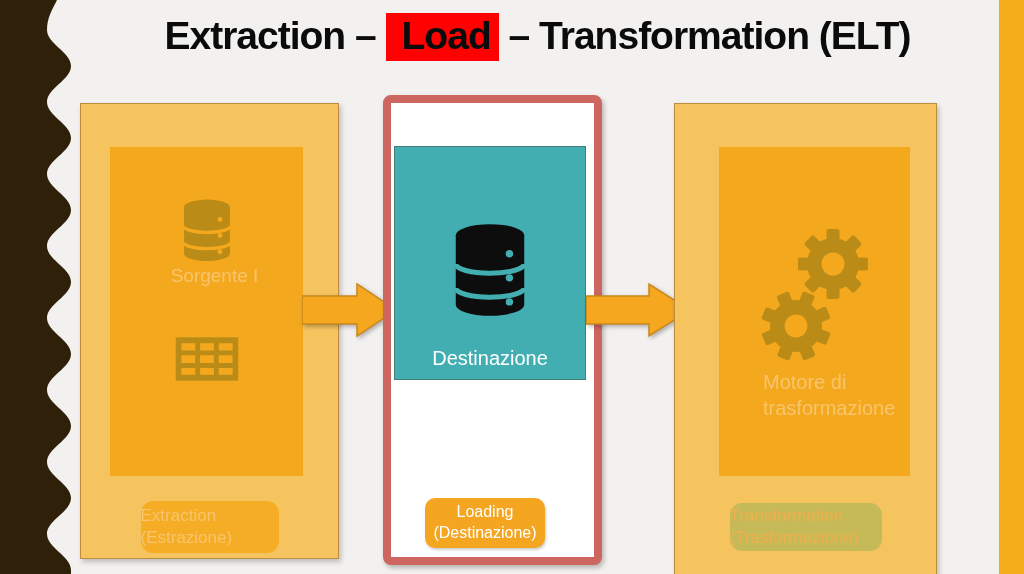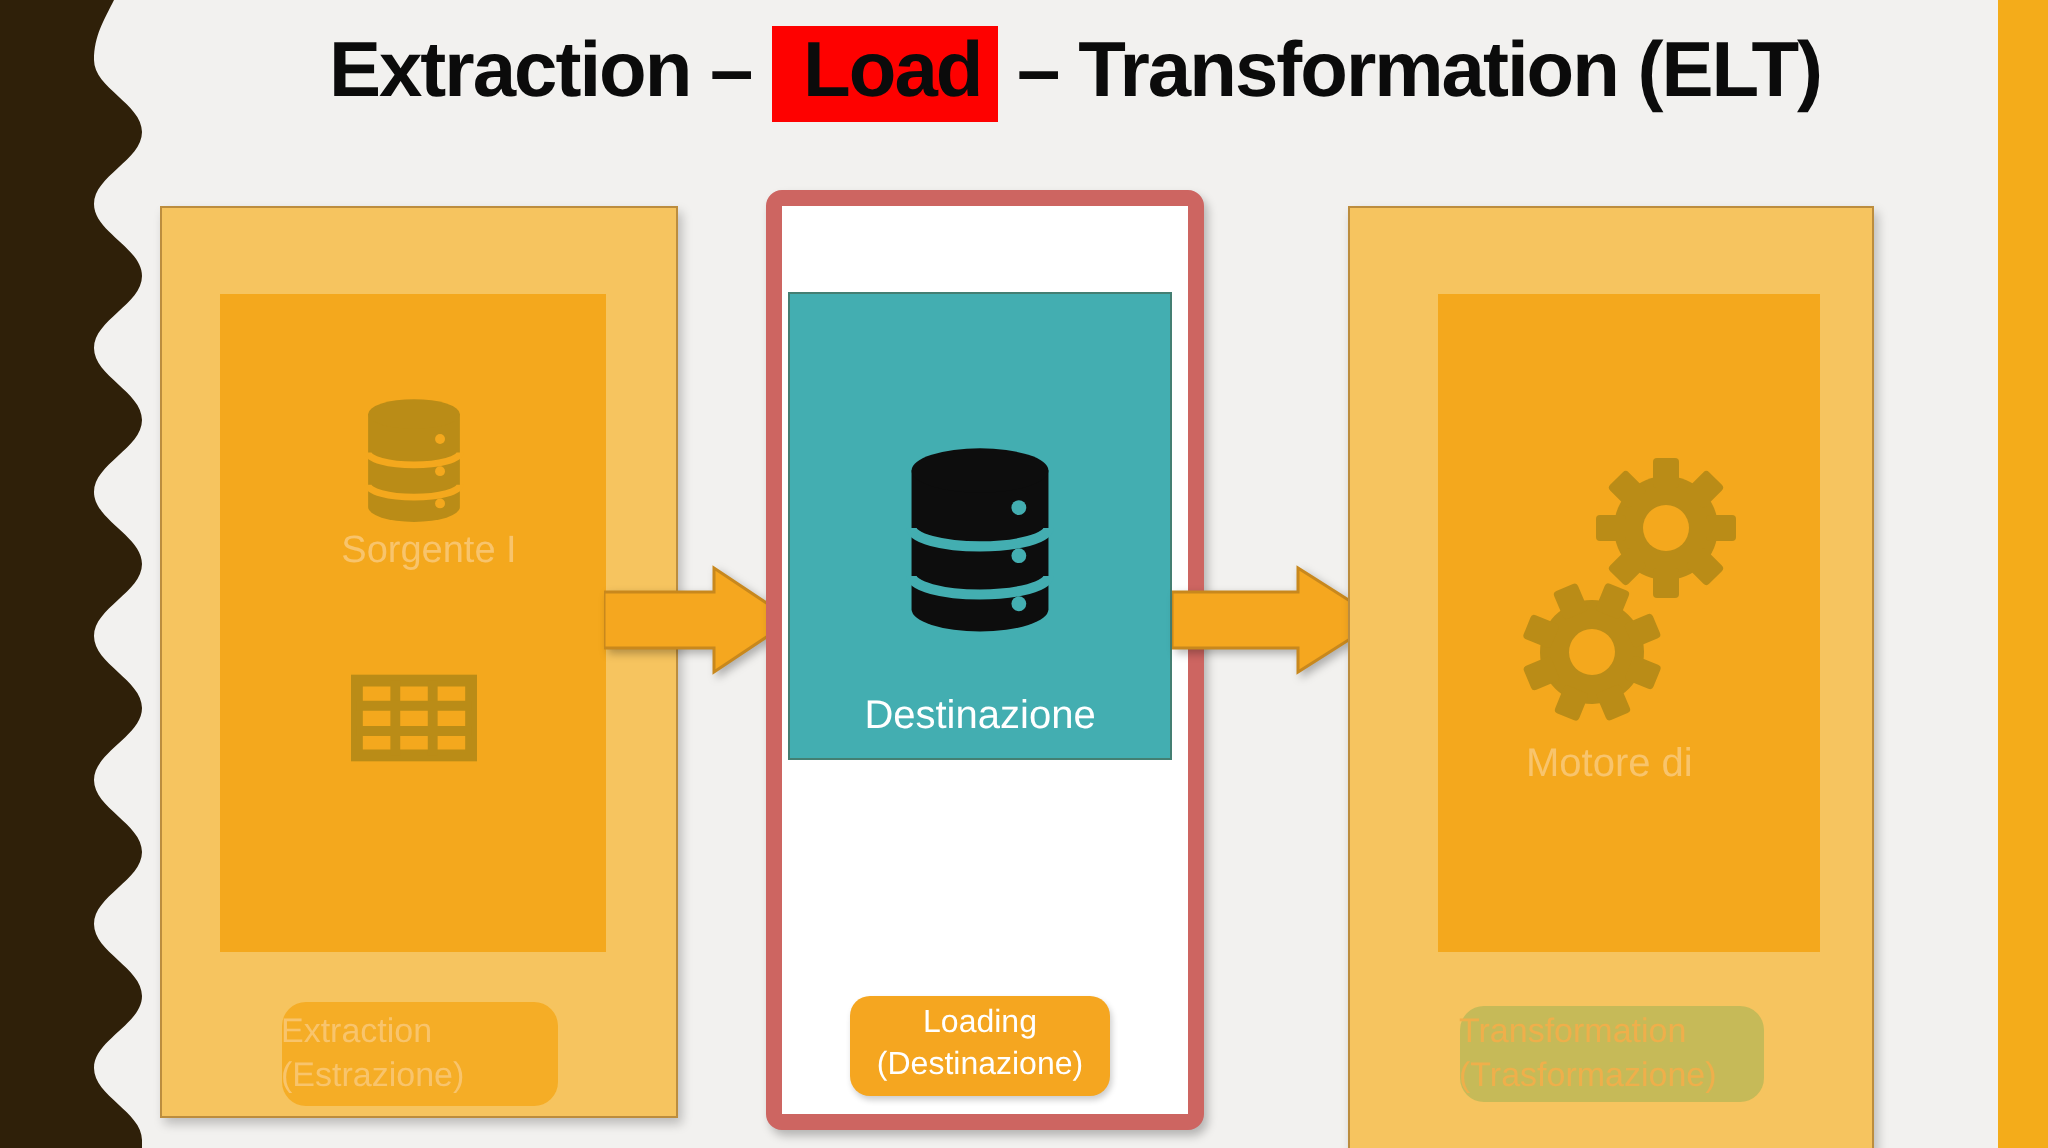--- a/index.html
+++ b/index.html
@@ -69,21 +69,21 @@
   #loading-frame{
     position:absolute;left:383px;top:95px;width:219px;height:470px;
     background:#ffffff;border:8px solid var(--red-frame);border-radius:8px;
     box-sizing:border-box;box-shadow:2px 3px 5px rgba(0,0,0,.25);
   }
   #destination-box{
     position:absolute;left:394px;top:146px;width:192px;height:234px;
     background:var(--teal);border:1px solid rgba(70,70,40,.45);box-sizing:border-box;
   }
   #loading-badge{
-    position:absolute;left:425px;top:498px;width:130px;height:50px;
+    position:absolute;left:425px;top:498px;width:120px;height:50px;
     background:var(--loading-badge-orange);color:#ffffff;font-size:16px;
     border-radius:10px;display:flex;flex-direction:column;align-items:center;justify-content:center;
     line-height:1.3;text-align:center;box-shadow:1px 2px 3px rgba(0,0,0,.2);
   }
   #destination-label{top:200px;color:#ffffff;font-size:20px;}
 
   
   #transformation-panel{left:674px;top:103px;width:263px;height:541px;}
   #transformation-inner{left:44px;top:43px;width:191px;height:329px;}
   #engine-label{
@@ -211,20 +211,21 @@
             <rect x="-6.5" y="-35" width="13" height="15" rx="2" transform="rotate(180)"></rect>
             <rect x="-6.5" y="-35" width="13" height="15" rx="2" transform="rotate(225)"></rect>
             <rect x="-6.5" y="-35" width="13" height="15" rx="2" transform="rotate(270)"></rect>
             <rect x="-6.5" y="-35" width="13" height="15" rx="2" transform="rotate(315)"></rect>
           </g>
           <circle class="gear-hole" r="11.5"></circle>
         </g>
       </svg>
       <div id="engine-label">
         <div>Motore di</div>
+        <div>trasformazione</div>
       </div>
     </div>
     <div class="badge" id="transformation-badge">
       <span>Transformation</span>
       <span>(Trasformazione)</span>
     </div>
   </section>
 
 </div>
 

